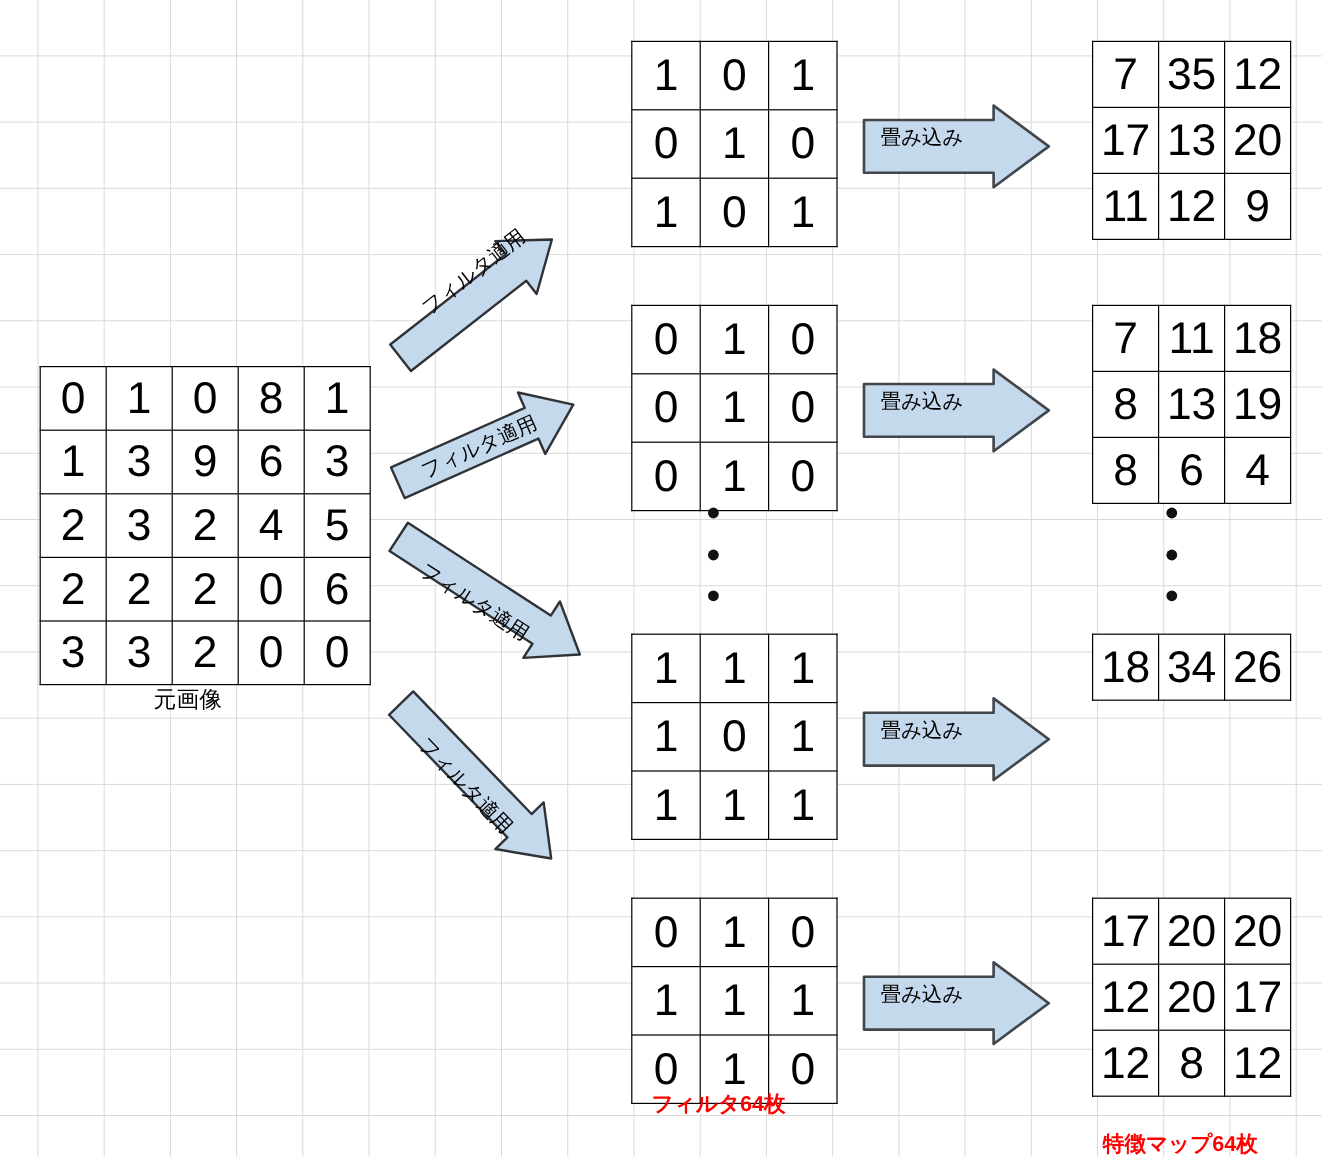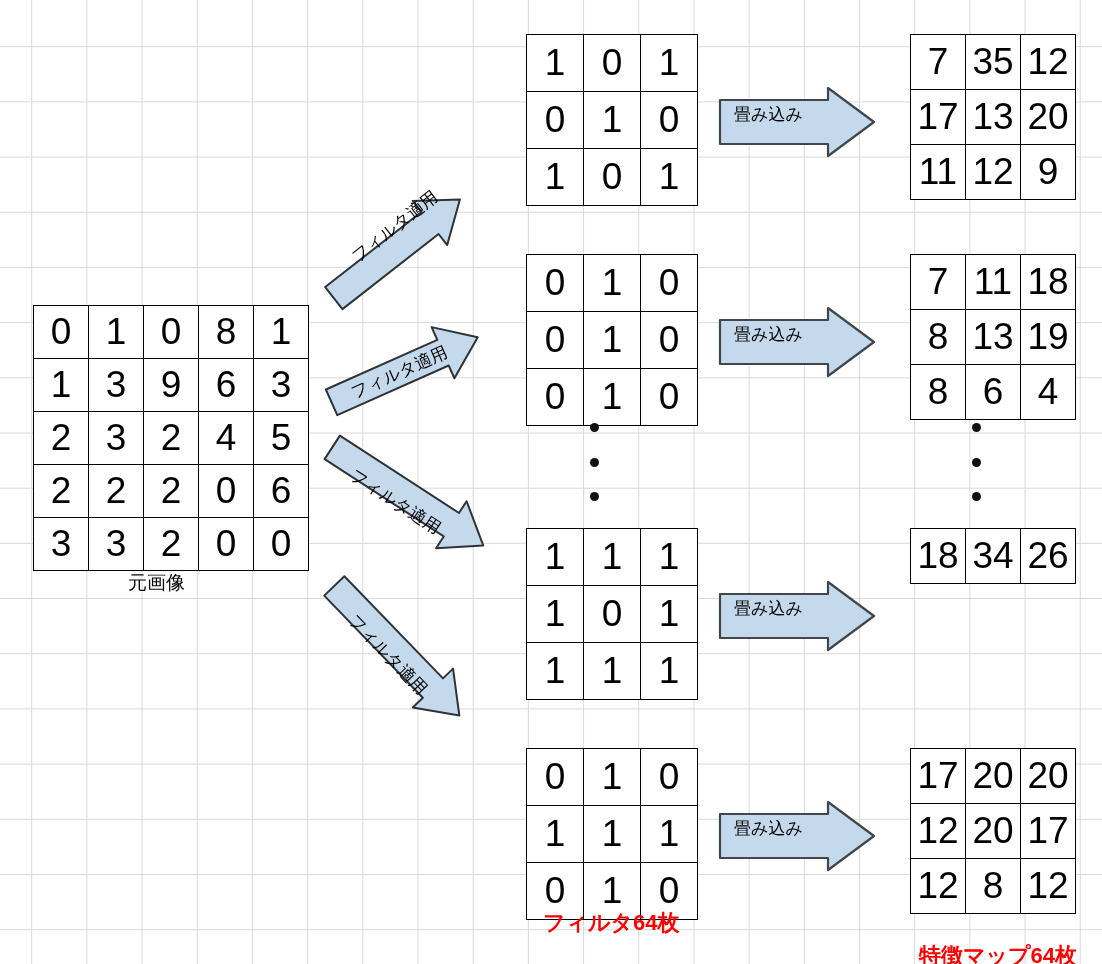--- a/index.html
+++ b/index.html
@@ -54,21 +54,21 @@
   
   .caption{
     position:absolute;
     font-size:19px;
     color:#000;
     white-space:nowrap;
   }
   #src-caption{left:128px;top:570px;}
   .caption-red{
     position:absolute;
-    font-size:22px;
+    font-size:18px;
     font-weight:bold;
     color:#ff0000;
     white-space:nowrap;
   }
   #filters-caption{left:543px;top:908px;}
   #fmaps-caption{left:919px;top:941px;}
 
   
   .arrow-wrap{position:absolute;font-family:Liberation Mono, monospace;}
   .arrow-wrap svg{display:block;overflow:visible;}

